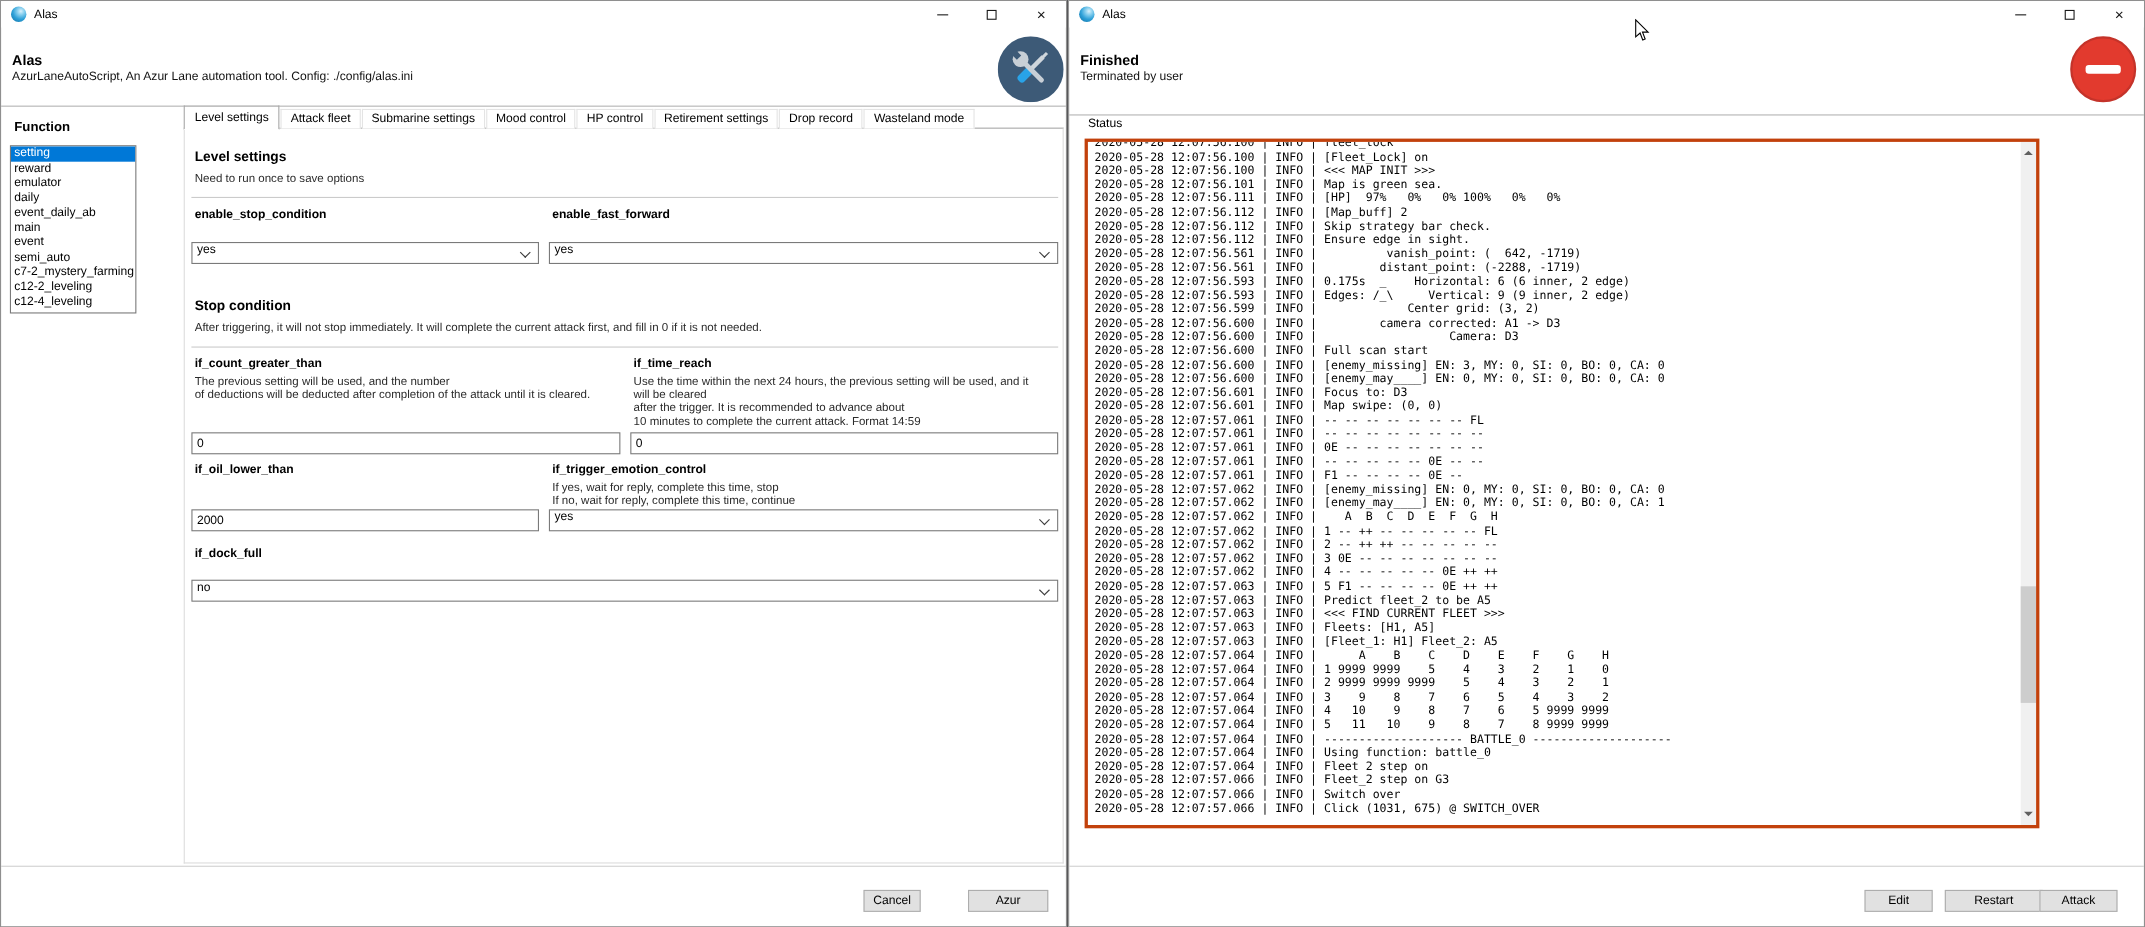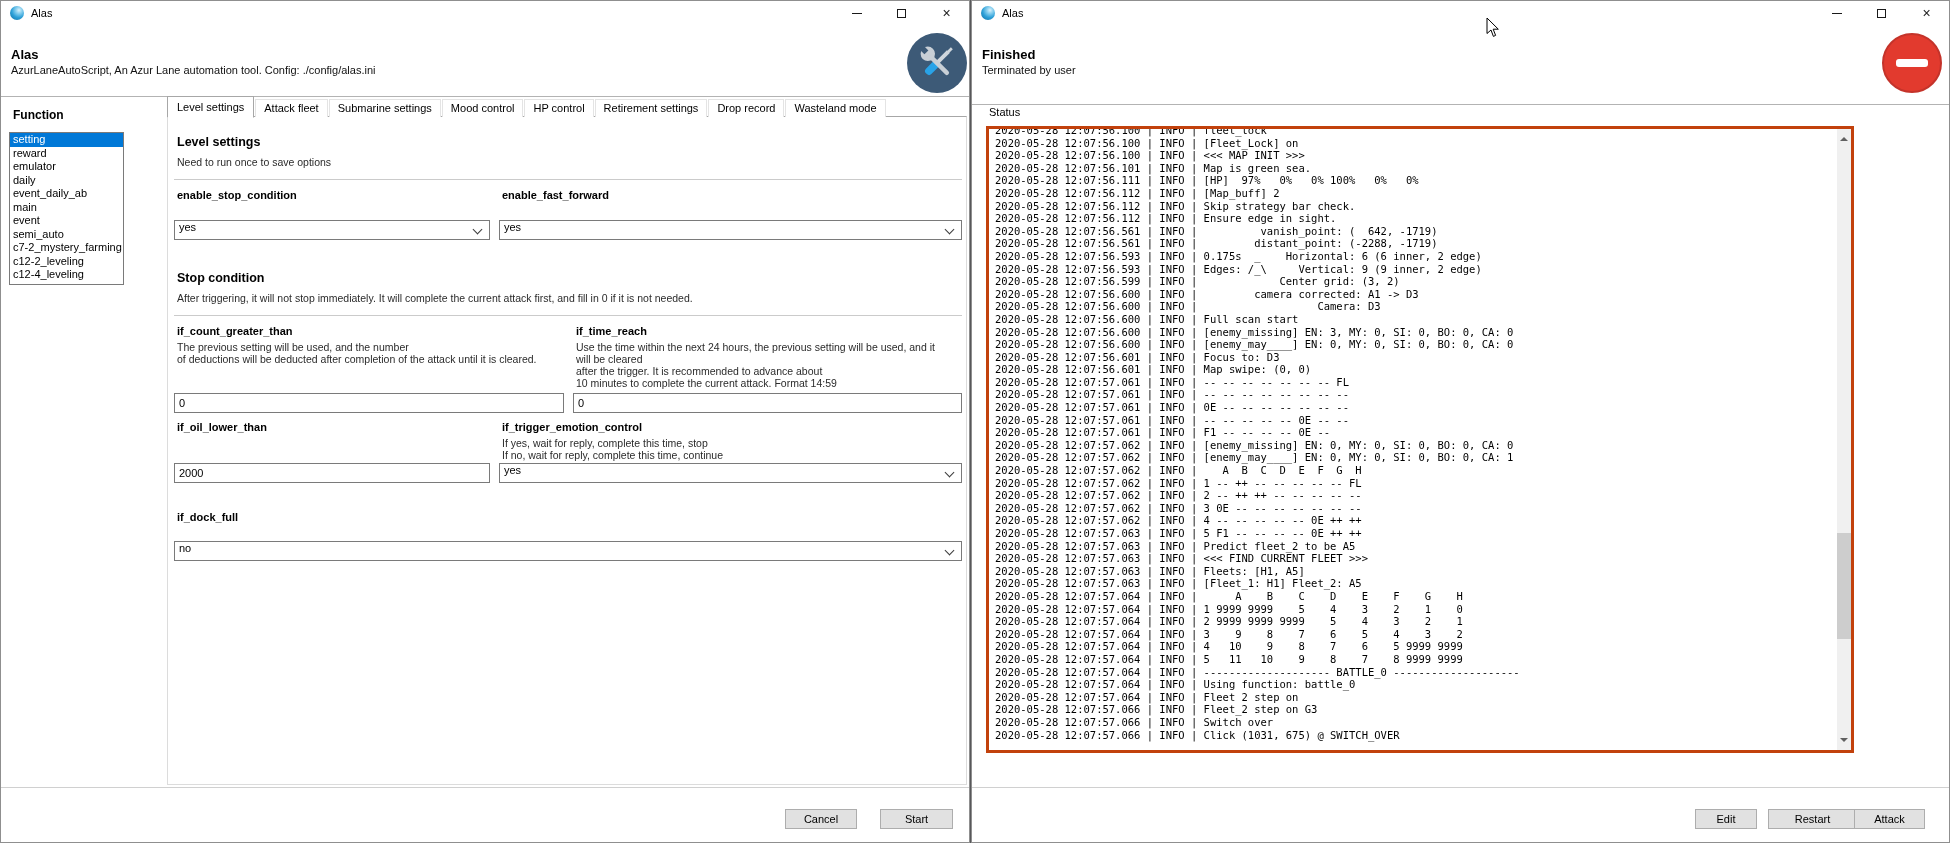--- a/index.html
+++ b/index.html
@@ -51,39 +51,39 @@
   
   .form{position:absolute;left:6px;right:4px;top:0;font-size:11px}
   .sec-h{font-weight:bold;font-size:12.5px;margin:18px 0 0 3px}
   .sec-h2{font-weight:bold;font-size:12.5px;margin:31px 0 0 3px}
   .sec-d{font-size:10.5px;margin:7px 0 0 3px;color:#2b2b2b;white-space:pre-line}
   .rule{border:none;border-top:1px solid #cbcbcb;margin:11px 0 9px 0}
   .frow{display:grid;gap:9px}
   .frow.r1 .field{min-height:51px}
   .frow.r2 .field{min-height:88px}
   .frow.r3{margin-top:8px}
-  .frow.r4{margin-top:28px}
+  .frow.r4{margin-top:14px}
   .frow.r4 .field{min-height:50px}
   .field{display:flex;flex-direction:column}
   .f-label{font-weight:bold;font-size:11px;margin-left:3px}
   .f-desc{font-size:10.5px;line-height:12px;margin:4px 0 2px 3px;color:#2b2b2b;white-space:pre-line}
   .control{margin-top:auto}
   .tinput{height:20px;border:1px solid #7a7a7a;background:#fff;padding:0 4px;width:100%;
           box-sizing:border-box;font:11px "Liberation Sans",sans-serif;color:#000}
   .selectbox{height:20px;border:1px solid #7a7a7a;background:#fff;display:flex;align-items:flex-start;
              padding:0 4px;position:relative;box-sizing:border-box}
   .selectbox .val{font-size:11px}
   .chev{position:absolute;right:8px;top:5px;width:6px;height:6px;border-right:1px solid #3c3c3c;
         border-bottom:1px solid #3c3c3c;transform:rotate(45deg)}
 
   
   .footer-rule{position:absolute;left:0;right:0;top:786px;height:1px;background:#d0d0d0}
   .btn{position:absolute;top:808px;height:20px;background:#e1e1e1;border:1px solid #adadad;
        box-sizing:border-box;font-size:11px;text-align:center;line-height:18px;color:#000;cursor:default}
-  #btn-cancel{left:784px;width:72px}
+  #btn-cancel{left:784px;width:52px}
   #btn-start{left:879px;width:73px}
   #btn-edit{left:723px;width:62px}
   #btn-restart{left:796px;width:89px}
   #btn-close{left:882px;width:71px}
 
   
   .status-label{position:absolute;left:17px;top:105px;font-size:11px}
   .logbox{position:absolute;left:14px;top:125px;width:868px;height:627px;border:3px solid #c2410c;
           background:#fff;overflow:hidden;box-sizing:border-box}
   .loglines{position:absolute;left:6px;top:-5px;right:17px;font-family:"DejaVu Sans Mono",monospace;
@@ -230,21 +230,21 @@
             <span class="val">no</span>
             <span class="chev"></span>
           </div>
         </div>
       </div>
     </div>
   </div>
 
   <div class="footer-rule"></div>
   <div class="btn" id="btn-cancel">Cancel</div>
-  <div class="btn" id="btn-start">Start</div>
+  <div class="btn" id="btn-start">Azur</div>
 </div>
 
 <div class="window win-right">
   <div class="titlebar">
     <span class="app-icon"></span>
     <span class="tb-title">Alas</span>
     <span class="tb-buttons">
       <span class="tb-btn">
           <span class="g-min"></span>
         </span>

